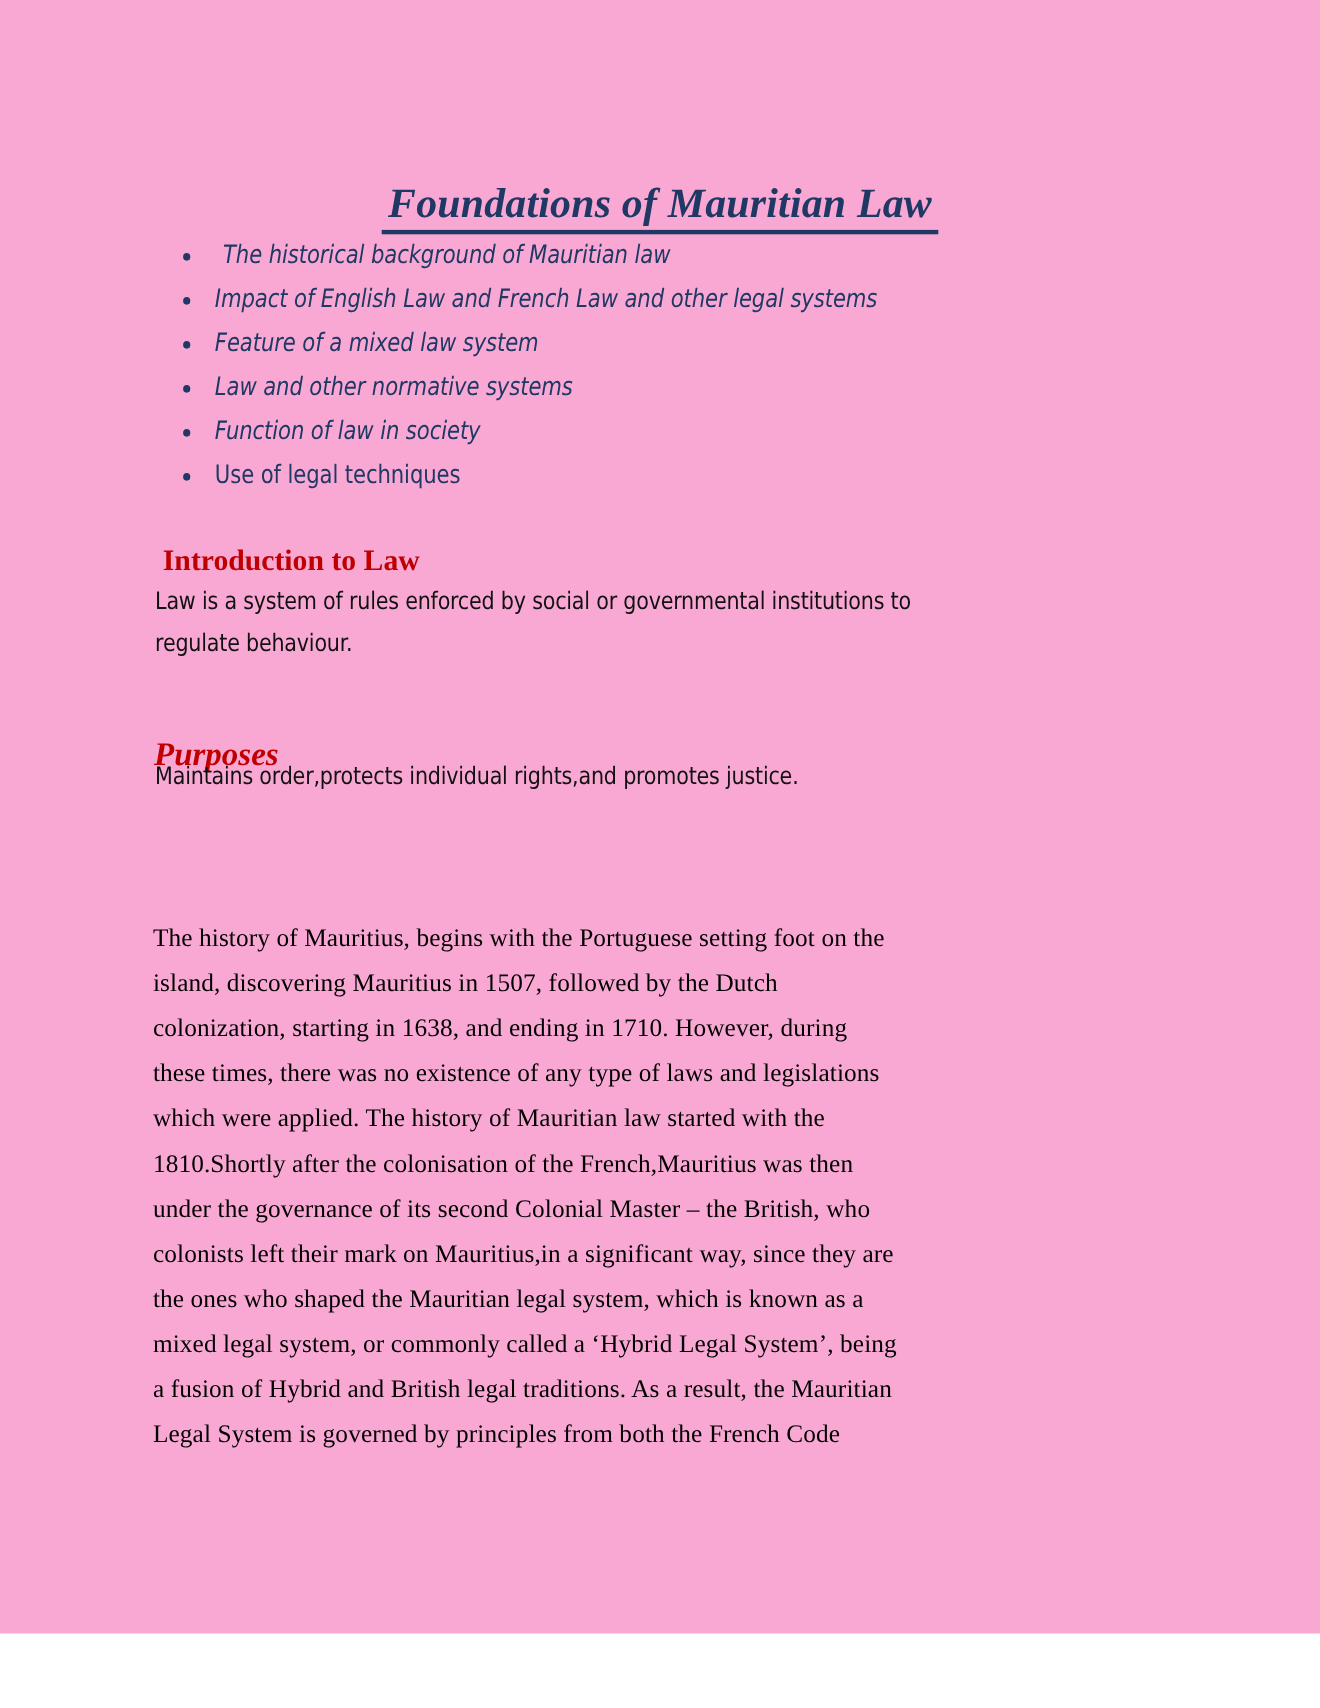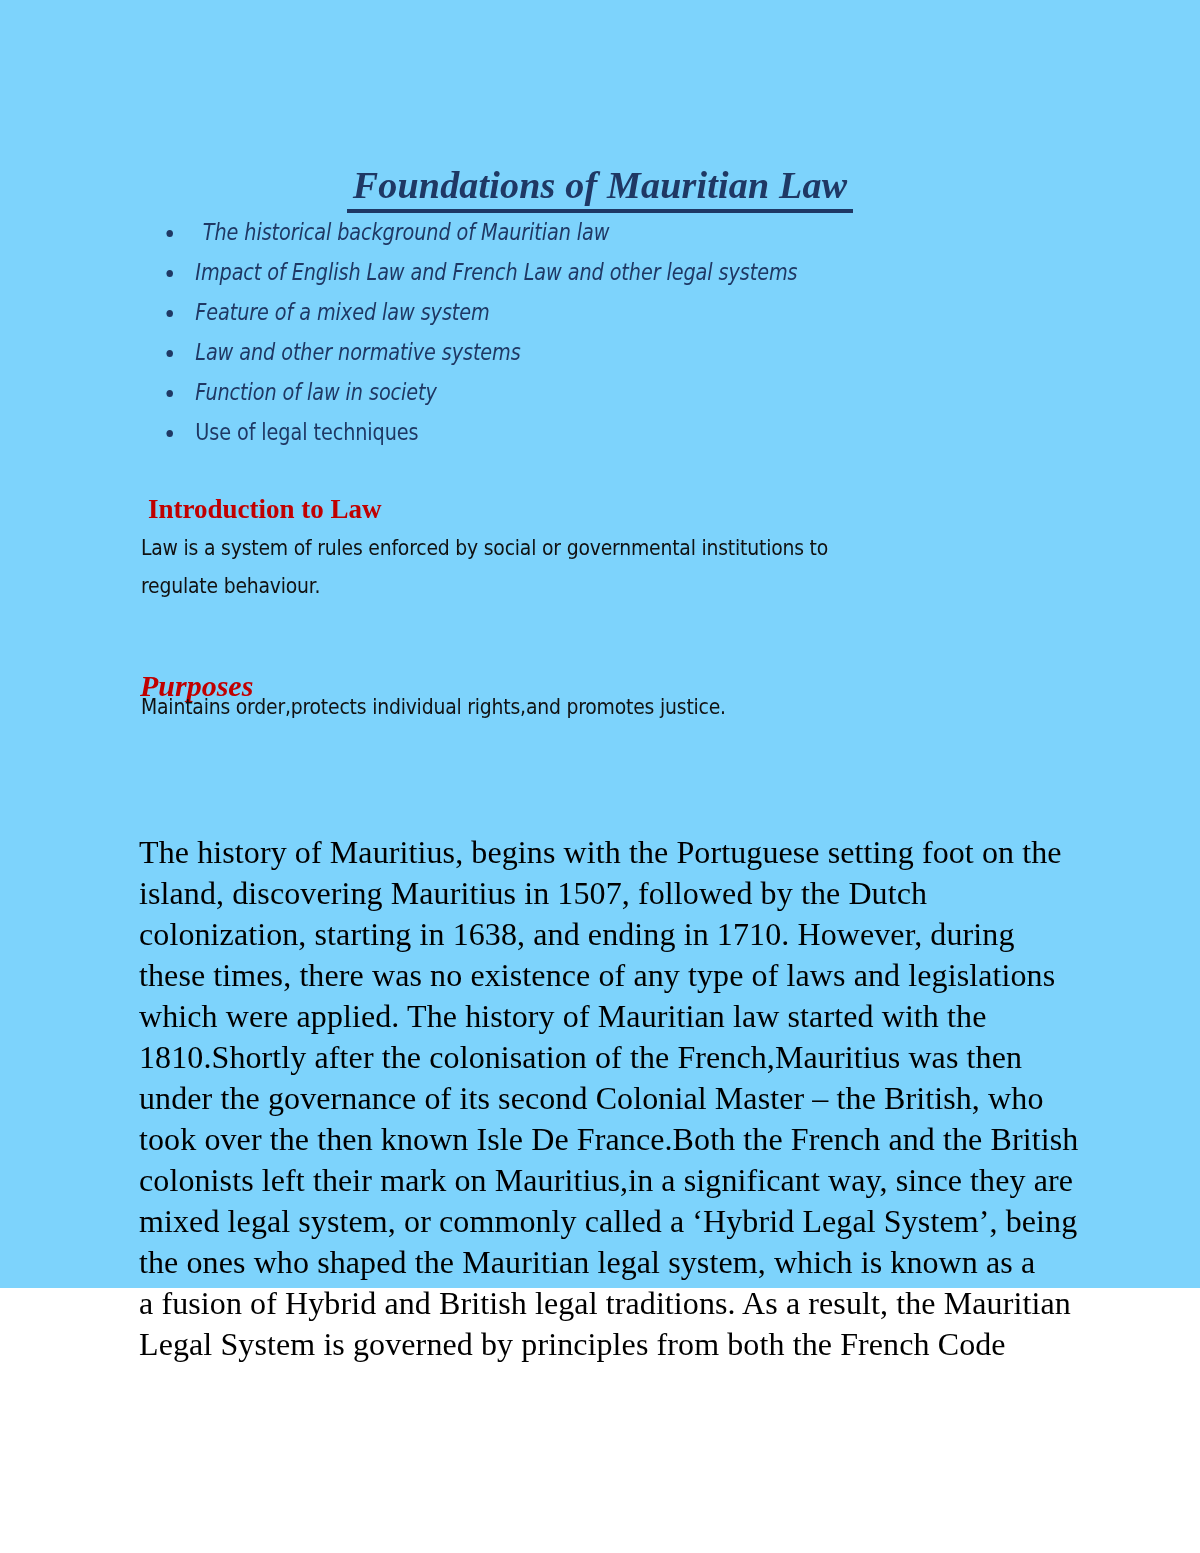--- a/index.html
+++ b/index.html
@@ -13,22 +13,22 @@
     position: relative;
     overflow: hidden;
     font-family: "Liberation Serif", "DejaVu Serif", serif;
     -webkit-font-smoothing: antialiased;
   }
 
   .page {
     position: absolute;
     top: 0; left: 0;
     width: 1200px;
-    height: 1288px;
-    background: #7dd3fc;
+    height: 1485px;
+    background: #f9a8d4;
   }
 
   
   .doc-title {
     position: absolute;
     top: 138px;
     left: 0;
     width: 1200px;
     text-align: center;
     font-family: "Liberation Serif", "DejaVu Serif", serif;
@@ -137,21 +137,21 @@
   .sans-block .ln { display: block; white-space: nowrap; }
 
   
   .serif-para {
     position: absolute;
     top: 832px;
     left: 139px;
     width: 940px;
     color: #000000;
     font-family: "Liberation Serif", "DejaVu Serif", serif;
-    font-size: 32px;
+    font-size: 23px;
     line-height: 41px;
     letter-spacing: 0.1px;
   }
   .serif-para .ln { display: block; white-space: nowrap; }
 </style>
 </head>
 <body>
 
 <div class="page">
 
@@ -181,21 +181,20 @@
 
 
   <div class="serif-para">
     <span class="ln">The history of Mauritius, begins with the Portuguese setting foot on the</span>
     <span class="ln">island, discovering Mauritius in 1507, followed by the Dutch</span>
     <span class="ln">colonization, starting in 1638, and ending in 1710. However, during</span>
     <span class="ln">these times, there was no existence of any type of laws and legislations</span>
     <span class="ln">which were applied. The history of Mauritian law started with the</span>
     <span class="ln">1810.Shortly after the colonisation of the French,Mauritius was then</span>
     <span class="ln">under the governance of its second Colonial Master – the British, who</span>
-    <span class="ln">took over the then known Isle De France.Both the French and the British</span>
     <span class="ln">colonists left their mark on Mauritius,in a significant way, since they are</span>
+    <span class="ln">the ones who shaped the Mauritian legal system, which is known as a</span>
     <span class="ln">mixed legal system, or commonly called a ‘Hybrid Legal System’, being</span>
-    <span class="ln">the ones who shaped the Mauritian legal system, which is known as a</span>
     <span class="ln">a fusion of Hybrid and British legal traditions. As a result, the Mauritian</span>
     <span class="ln">Legal System is governed by principles from both the French Code</span>
   </div>
 
 </div>
 
 </body></html>

